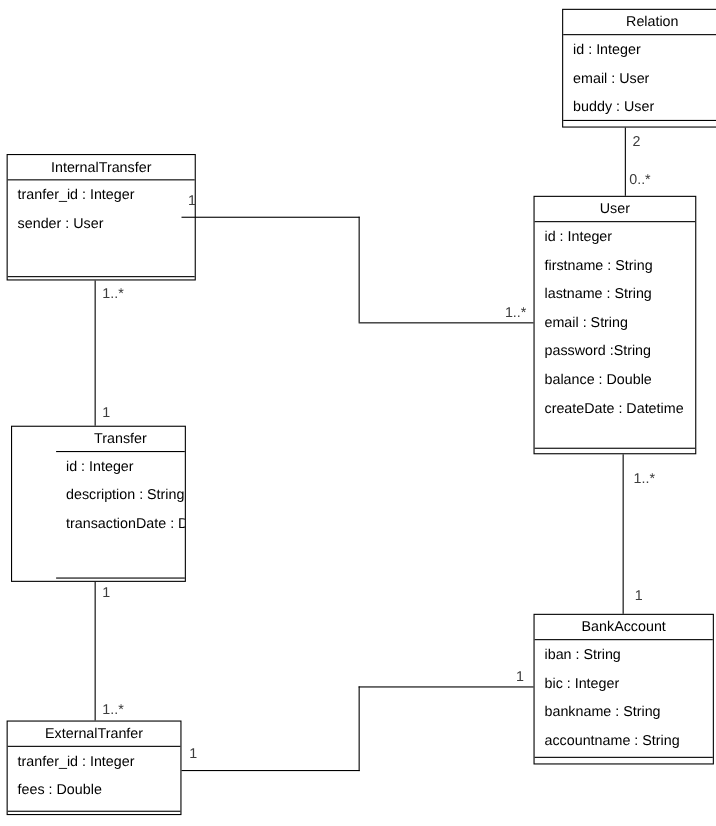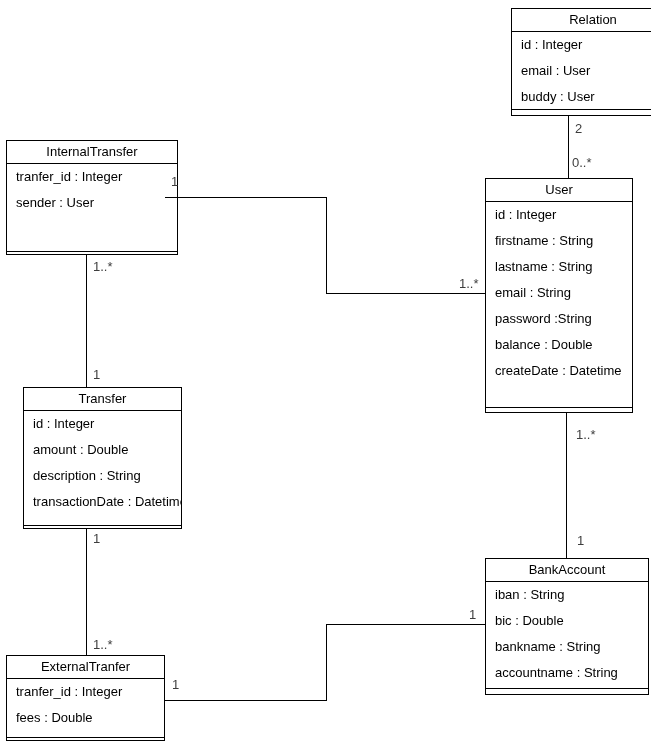--- a/index.html
+++ b/index.html
@@ -43,21 +43,21 @@
     flex: 0 0 auto;
     border-top: 1px solid #000;
   }
 
   #cls-relation        { left: 511px; top:   8px; width: 164px; height: 108px; }
   #cls-relation .uml-methods { height: 5px; }
   #cls-internal        { left:   6px; top: 140px; width: 172px; height: 115px; }
   #cls-internal .uml-methods { height: 2px; }
   #cls-user            { left: 485px; top: 178px; width: 148px; height: 235px; }
   #cls-user .uml-methods { height: 4px; }
-  #cls-transfer        { left:   23px; top: 387px; width: 159px; height: 142px; }
+  #cls-transfer        { left:   10px; top: 387px; width: 159px; height: 142px; padding-left: 40px; }
   #cls-transfer .uml-methods { height: 2px; }
   #cls-bank            { left: 485px; top: 558px; width: 164px; height: 137px; }
   #cls-bank .uml-methods { height: 5px; }
   #cls-external        { left:   6px; top: 655px; width: 159px; height: 86px; }
   #cls-external .uml-methods { height: 2px; }
 
   
   .edge-h, .edge-v { position: absolute; background: #000; }
   .edge-h { height: 1px; }
   .edge-v { width: 1px; }
@@ -106,32 +106,31 @@
       <div class="uml-attr">balance : Double</div>
       <div class="uml-attr">createDate : Datetime</div>
     </div>
     <div class="uml-methods"></div>
   </div>
 
   <div class="uml-class" id="cls-transfer">
     <div class="uml-title">Transfer</div>
     <div class="uml-attrs">
       <div class="uml-attr">id : Integer</div>
-      <div class="uml-attr">amount : Double</div>
       <div class="uml-attr">description : String</div>
       <div class="uml-attr">transactionDate : Datetime</div>
     </div>
     <div class="uml-methods"></div>
   </div>
 
   <div class="uml-class" id="cls-bank">
     <div class="uml-title">BankAccount</div>
     <div class="uml-attrs">
       <div class="uml-attr">iban : String</div>
-      <div class="uml-attr">bic : Double</div>
+      <div class="uml-attr">bic : Integer</div>
       <div class="uml-attr">bankname : String</div>
       <div class="uml-attr">accountname : String</div>
     </div>
     <div class="uml-methods"></div>
   </div>
 
   <div class="uml-class" id="cls-external">
     <div class="uml-title">ExternalTranfer</div>
     <div class="uml-attrs">
       <div class="uml-attr">tranfer_id : Integer</div>

